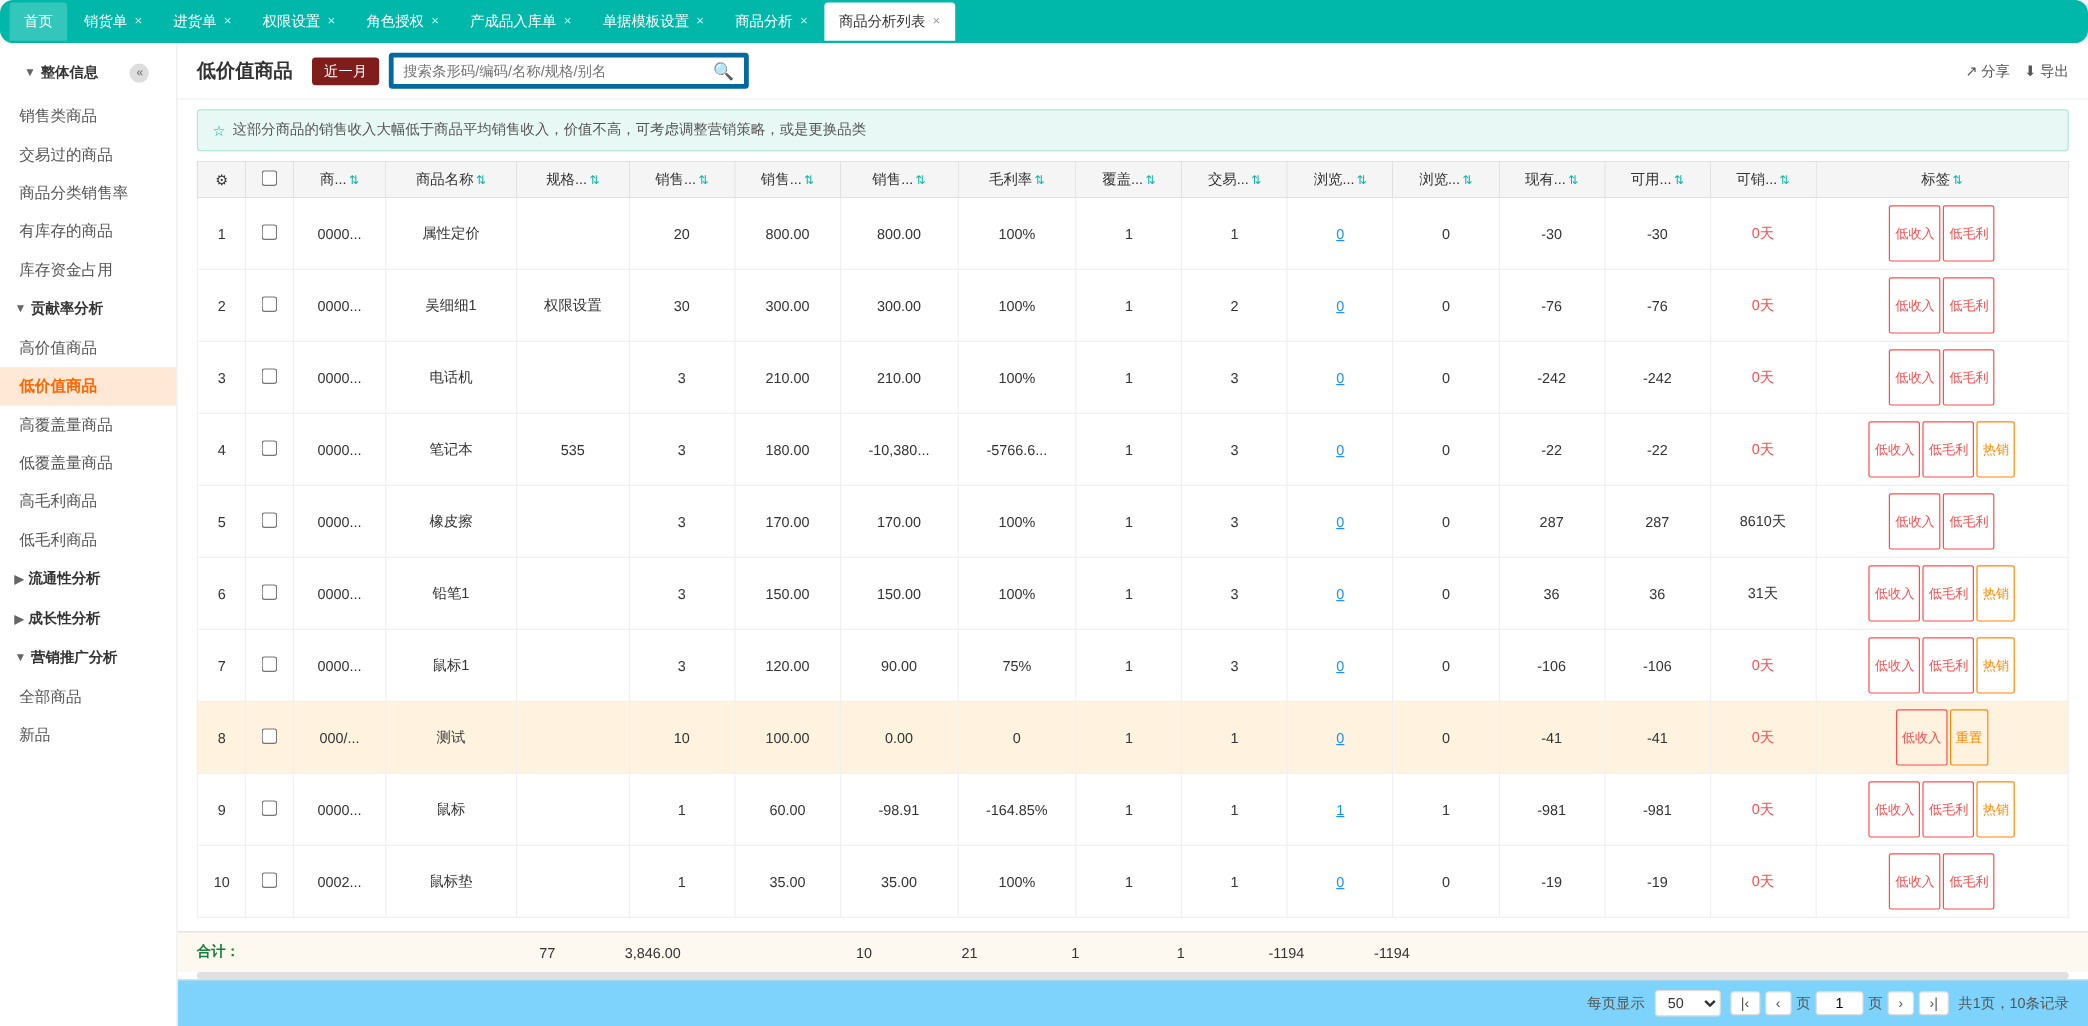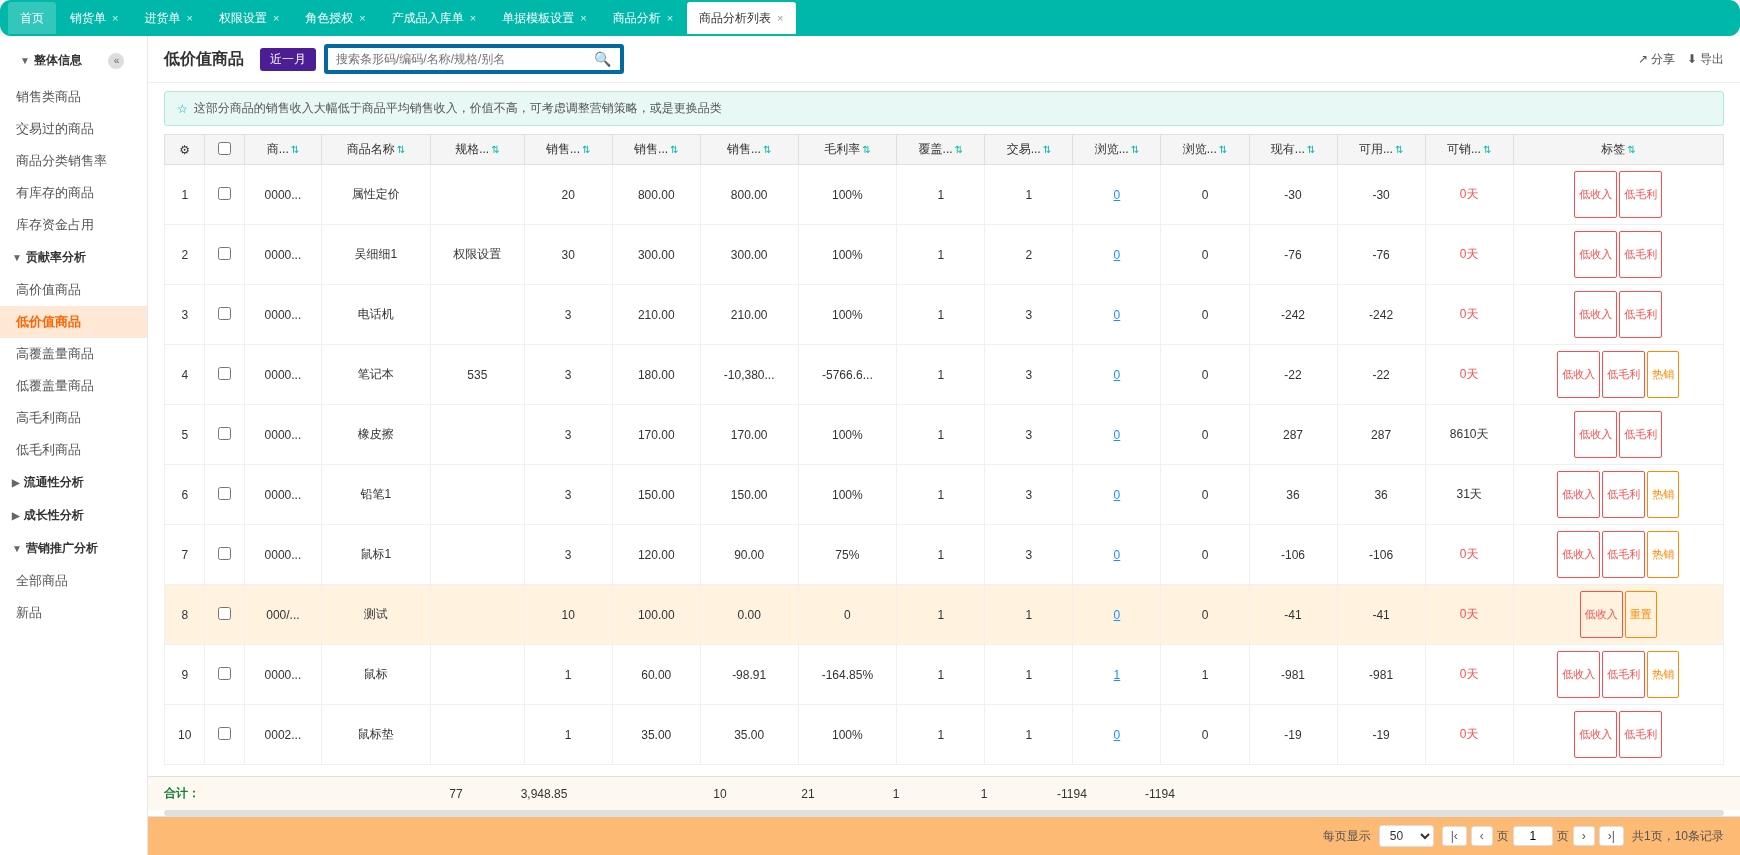--- a/index.html
+++ b/index.html
@@ -96,21 +96,21 @@
       gap: 8px;
       background: #fff;
     }
     .page-title {
       font-size: 16px;
       font-weight: bold;
       color: #333;
       margin-right: 8px;
     }
     .filter-btn {
-      background: #4c1d95;
+      background: #7f1d1d;
       color: #fff;
       border: none;
       padding: 3px 10px;
       border-radius: 3px;
       cursor: pointer;
       font-size: 12px;
     }
     .search-box {
       display: flex;
       align-items: center;
@@ -223,21 +223,21 @@
     }
 
     
     .pagination-bar {
       display: flex;
       align-items: center;
       justify-content: flex-end;
       padding: 8px 16px;
       border-top: 1px solid #e0e0e0;
       gap: 8px;
-      background: #fdba74;
+      background: #7dd3fc;
       font-size: 12px;
       color: #555;
     }
     .select-box {
       border: 1px solid #ddd;
       border-radius: 3px;
       padding: 2px 6px;
       font-size: 12px;
       color: #333;
       background: #fff;
@@ -596,21 +596,21 @@
       <td><span class="tag tag-red">低收入</span><span class="tag tag-red">低毛利</span></td>
     </tr>
           </tbody>
       </table>
     </div>
 
     <div class="table-footer">
       <span class="footer-label">合计：</span>
       <span class="footer-cell" style="min-width:200px;"></span>
       <span class="footer-cell">77</span>
-      <span class="footer-cell">3,948.85</span>
+      <span class="footer-cell">3,846.00</span>
       <span class="footer-cell"></span>
       <span class="footer-cell">10</span>
       <span class="footer-cell">21</span>
       <span class="footer-cell">1</span>
       <span class="footer-cell">1</span>
       <span class="footer-cell">-1194</span>
       <span class="footer-cell">-1194</span>
     </div>
 
     <div style="height:6px;background:#e0e0e0;margin:0 16px;border-radius:3px;"></div>

